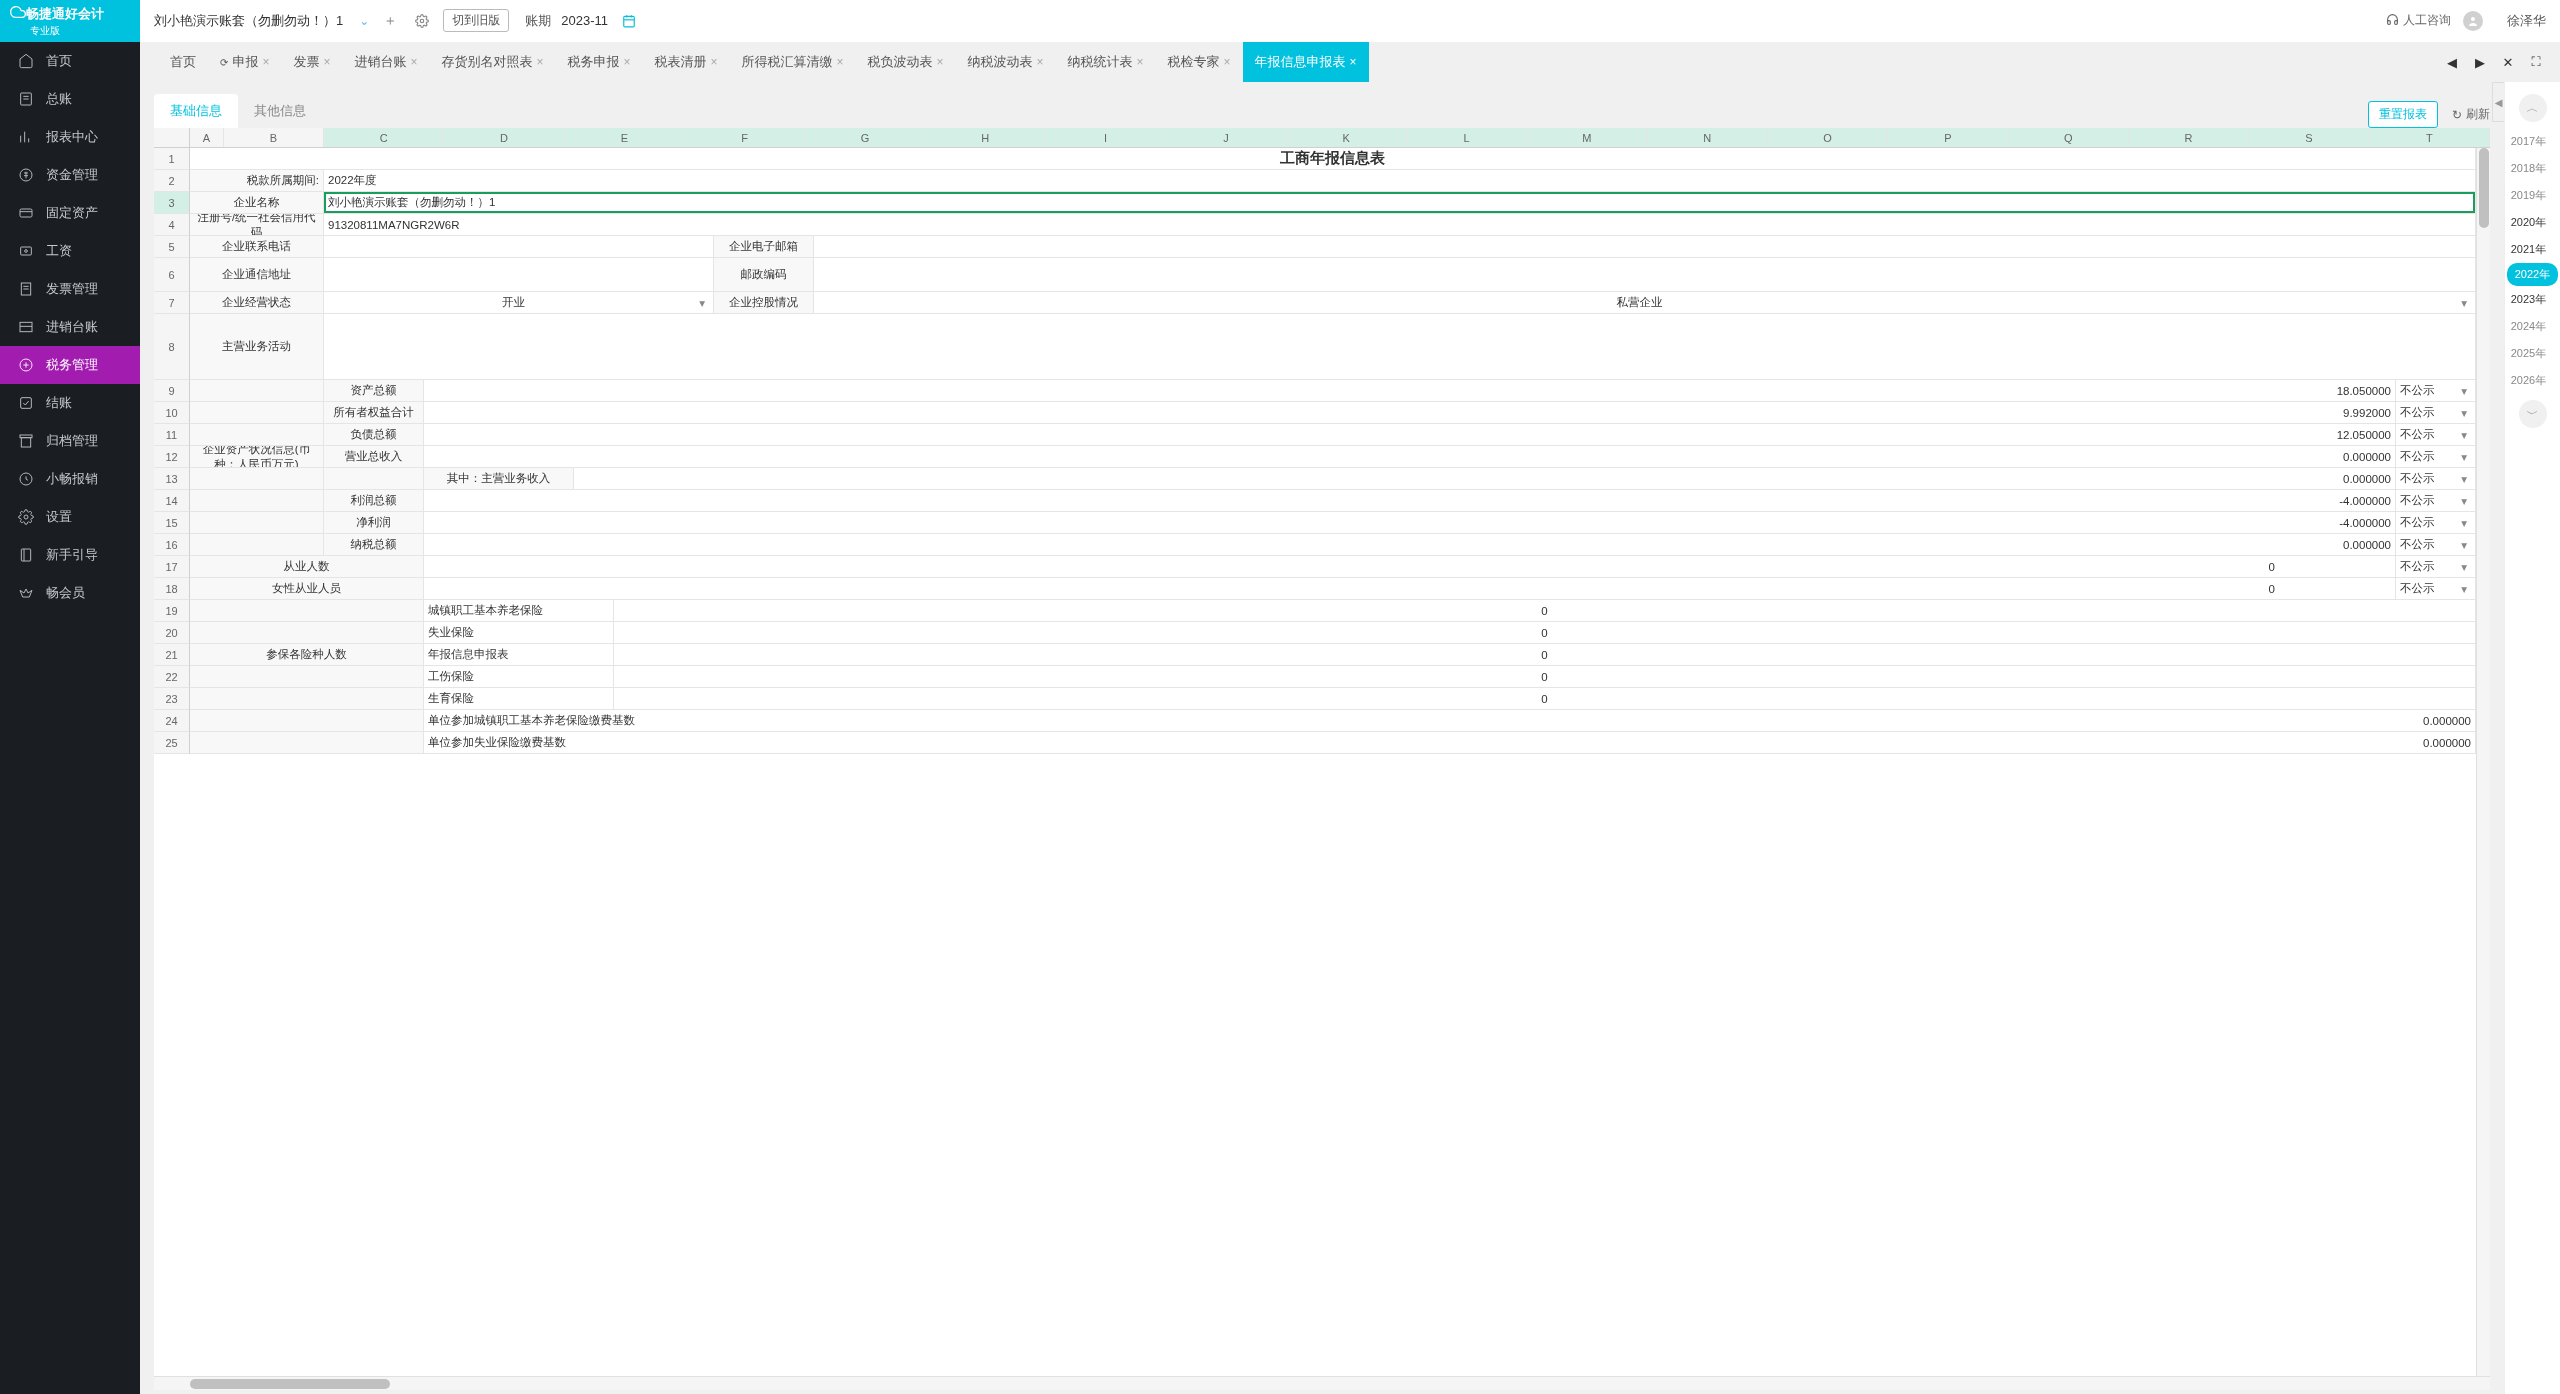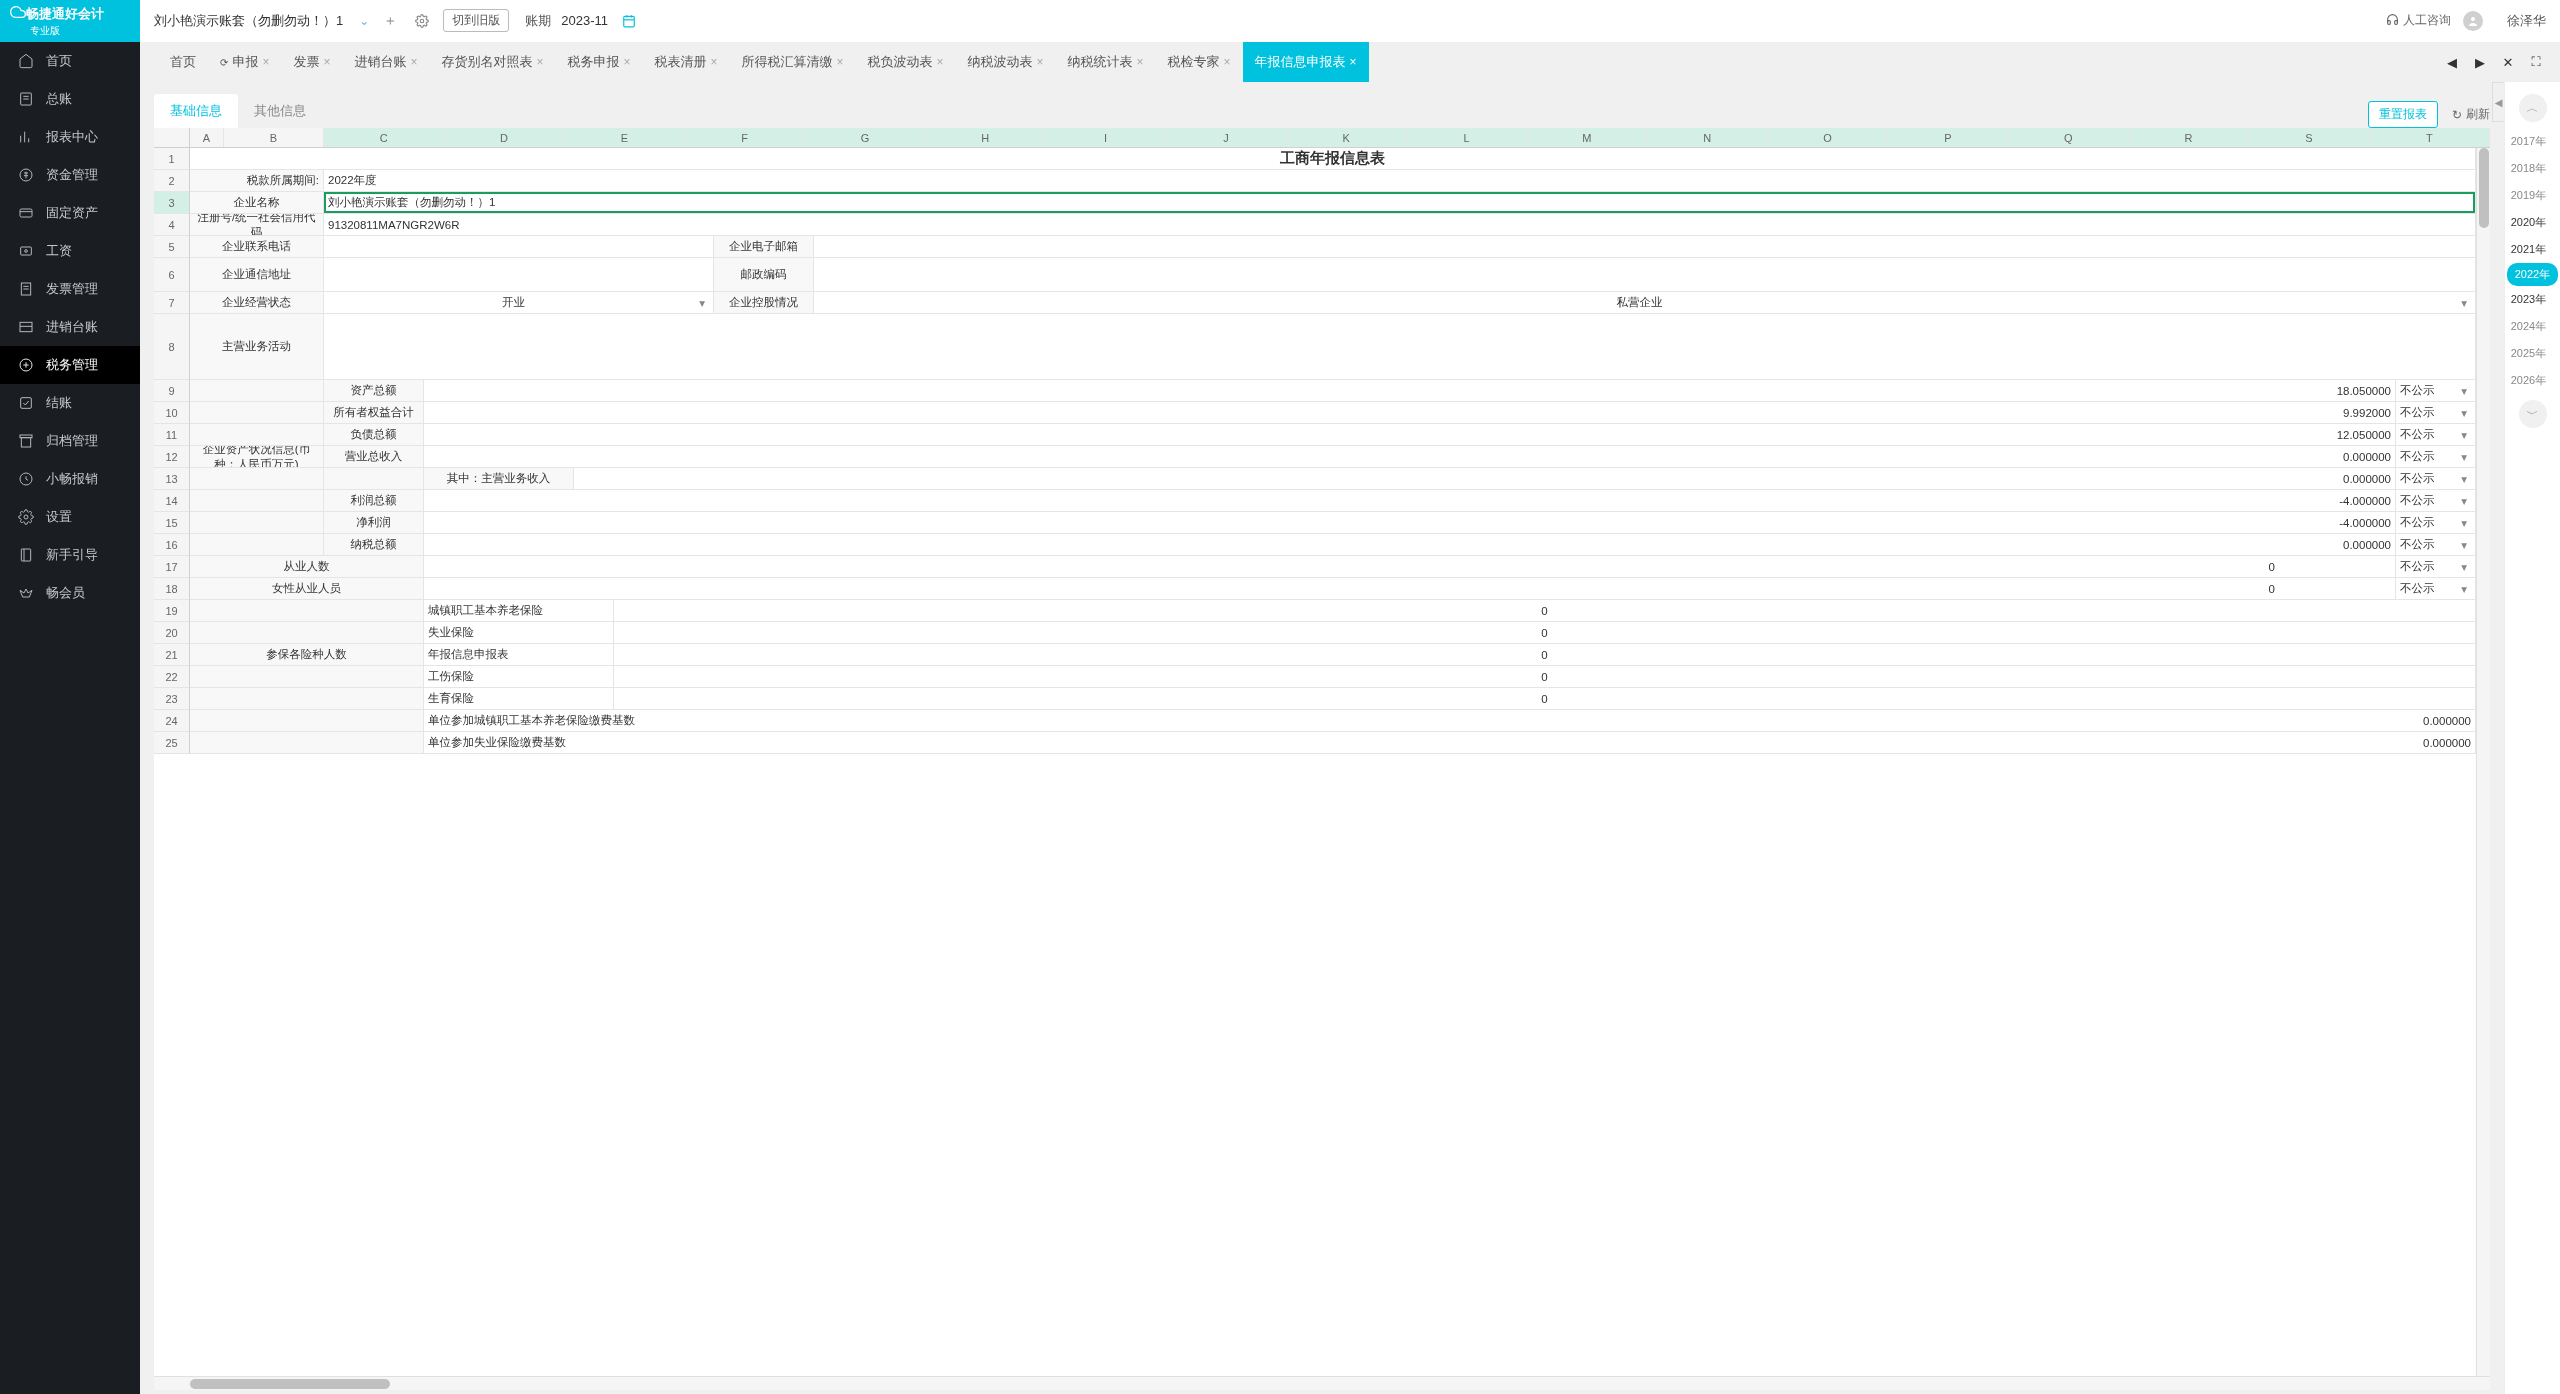--- a/index.html
+++ b/index.html
@@ -5,21 +5,21 @@
 * { box-sizing: border-box; margin: 0; padding: 0; }
 body { font-family: "Microsoft YaHei", "PingFang SC", sans-serif; font-size: 12px; color: #333; background: #fff; overflow: hidden; }
 .app { display: flex; height: 100vh; width: 100vw; }
 
 
 .sidebar { width: 140px; background: #1a1d21; color: #c5c8cc; display: flex; flex-direction: column; flex-shrink: 0; }
 .logo-area { height: 42px; background: #00c1de; display: flex; flex-direction: column; justify-content: center; padding: 0 10px; color: #fff; }
 .logo-main { display: flex; align-items: center; font-size: 13px; font-weight: bold; }
 .logo-sub { font-size: 10px; margin-top: 1px; margin-left: 20px; }
 .nav-item { display: flex; align-items: center; height: 38px; padding: 0 18px; gap: 12px; cursor: pointer; color: #c5c8cc; }
-.nav-item.active { background: #000000; color: #fff; }
+.nav-item.active { background: #a21caf; color: #fff; }
 .nav-icon { width: 16px; height: 16px; display: flex; align-items: center; justify-content: center; opacity: 0.9; }
 .nav-label { font-size: 13px; }
 
 
 .main { flex: 1; display: flex; flex-direction: column; background: #fff; min-width: 0; }
 
 
 .topbar { height: 42px; display: flex; align-items: center; padding: 0 14px; border-bottom: 1px solid transparent; gap: 10px; }
 .account-name { color: #333; font-size: 13px; margin-right: 6px; }
 .dropdown-caret { color: #6ab7ff; font-size: 12px; cursor: pointer; }

